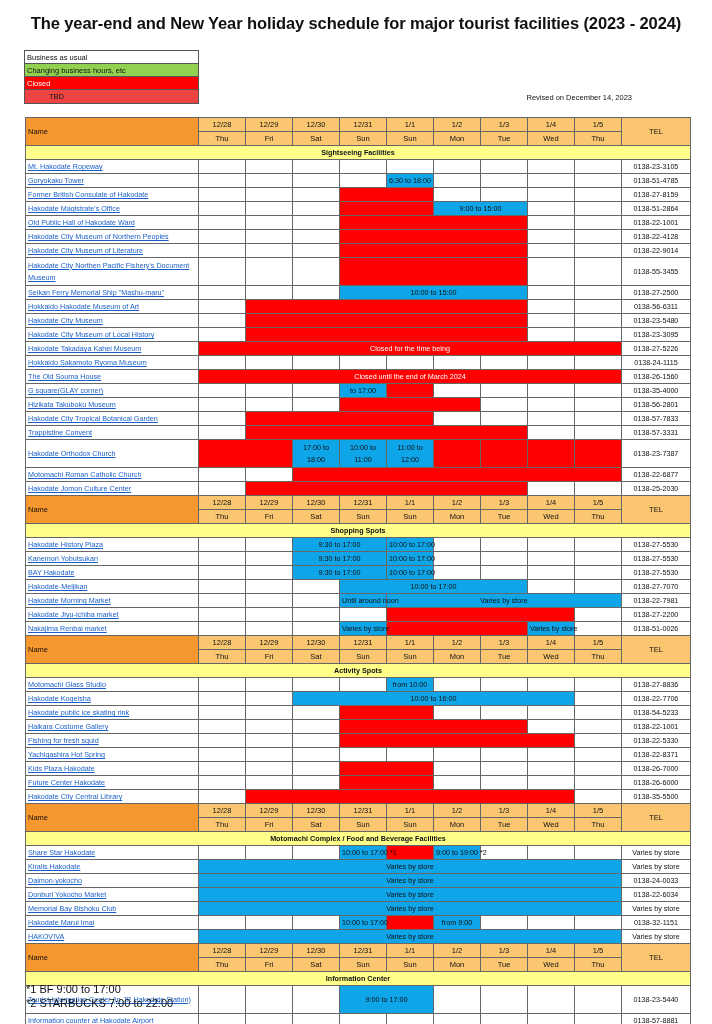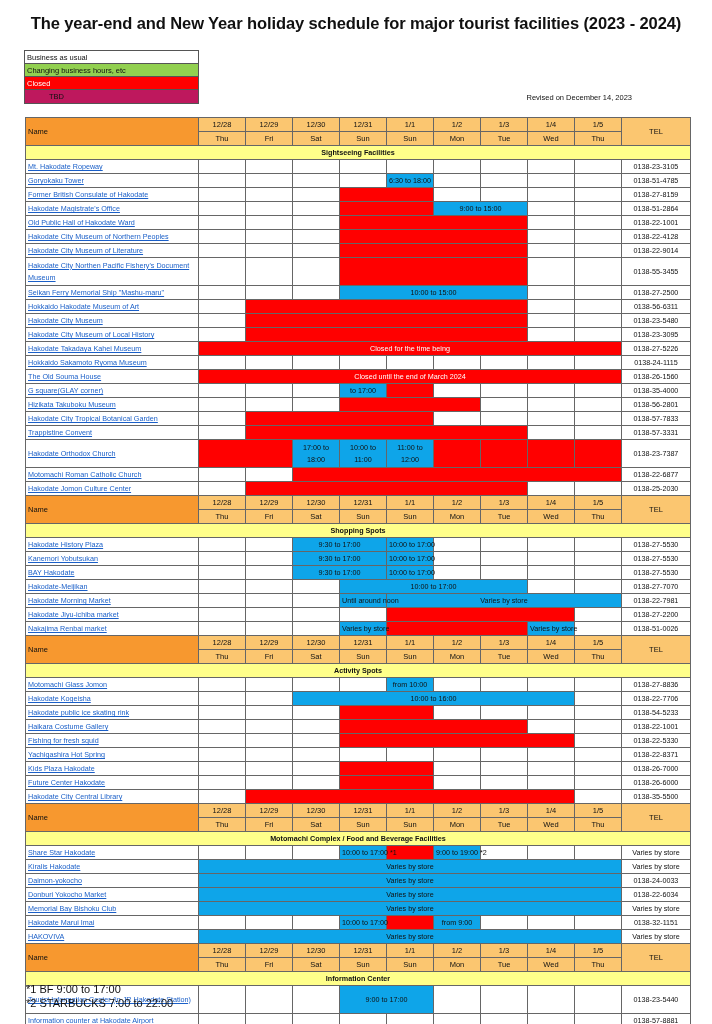--- a/index.html
+++ b/index.html
@@ -28,21 +28,21 @@
 </style>
 </head>
 <body>
 
 <div class="title">The year-end and New Year holiday schedule for major tourist facilities (2023 - 2024)</div>
 
 <div class="legend">
   <div style="background:#ffffff;">Business as usual</div>
   <div style="background:#92d050;">Changing business hours, etc</div>
   <div style="background:#ff0000;color:#fff;">Closed</div>
-  <div style="background:#be185d;padding-left:24px;">TBD</div>
+  <div style="background:#ef4444;padding-left:24px;">TBD</div>
 </div>
 
 <div class="revised">Revised on December 14, 2023</div>
 
 <table class="sched">
   <colgroup>
     <col style="width:173px">
     <col style="width:47px">
       <col style="width:47px">
       <col style="width:47px">
@@ -421,21 +421,21 @@
         <td class="hdr-date">Sun</td>
         <td class="hdr-date">Mon</td>
         <td class="hdr-date">Tue</td>
         <td class="hdr-date">Wed</td>
         <td class="hdr-date">Thu</td>
       </tr>
       <tr>
         <td class="section" colspan="11">Activity Spots</td>
       </tr>
       <tr>
-        <td class="name"><span>Motomachi Glass Jomon</span></td>
+        <td class="name"><span>Motomachi Glass Studio</span></td>
         <td class="w" colspan="1"></td>
         <td class="w" colspan="1"></td>
         <td class="w" colspan="1"></td>
         <td class="w" colspan="1"></td>
         <td class="g" colspan="1">from 10:00</td>
         <td class="w" colspan="1"></td>
         <td class="w" colspan="1"></td>
         <td class="w" colspan="1"></td>
         <td class="w" colspan="1"></td>
         <td class="tel">0138-27-8836</td>

